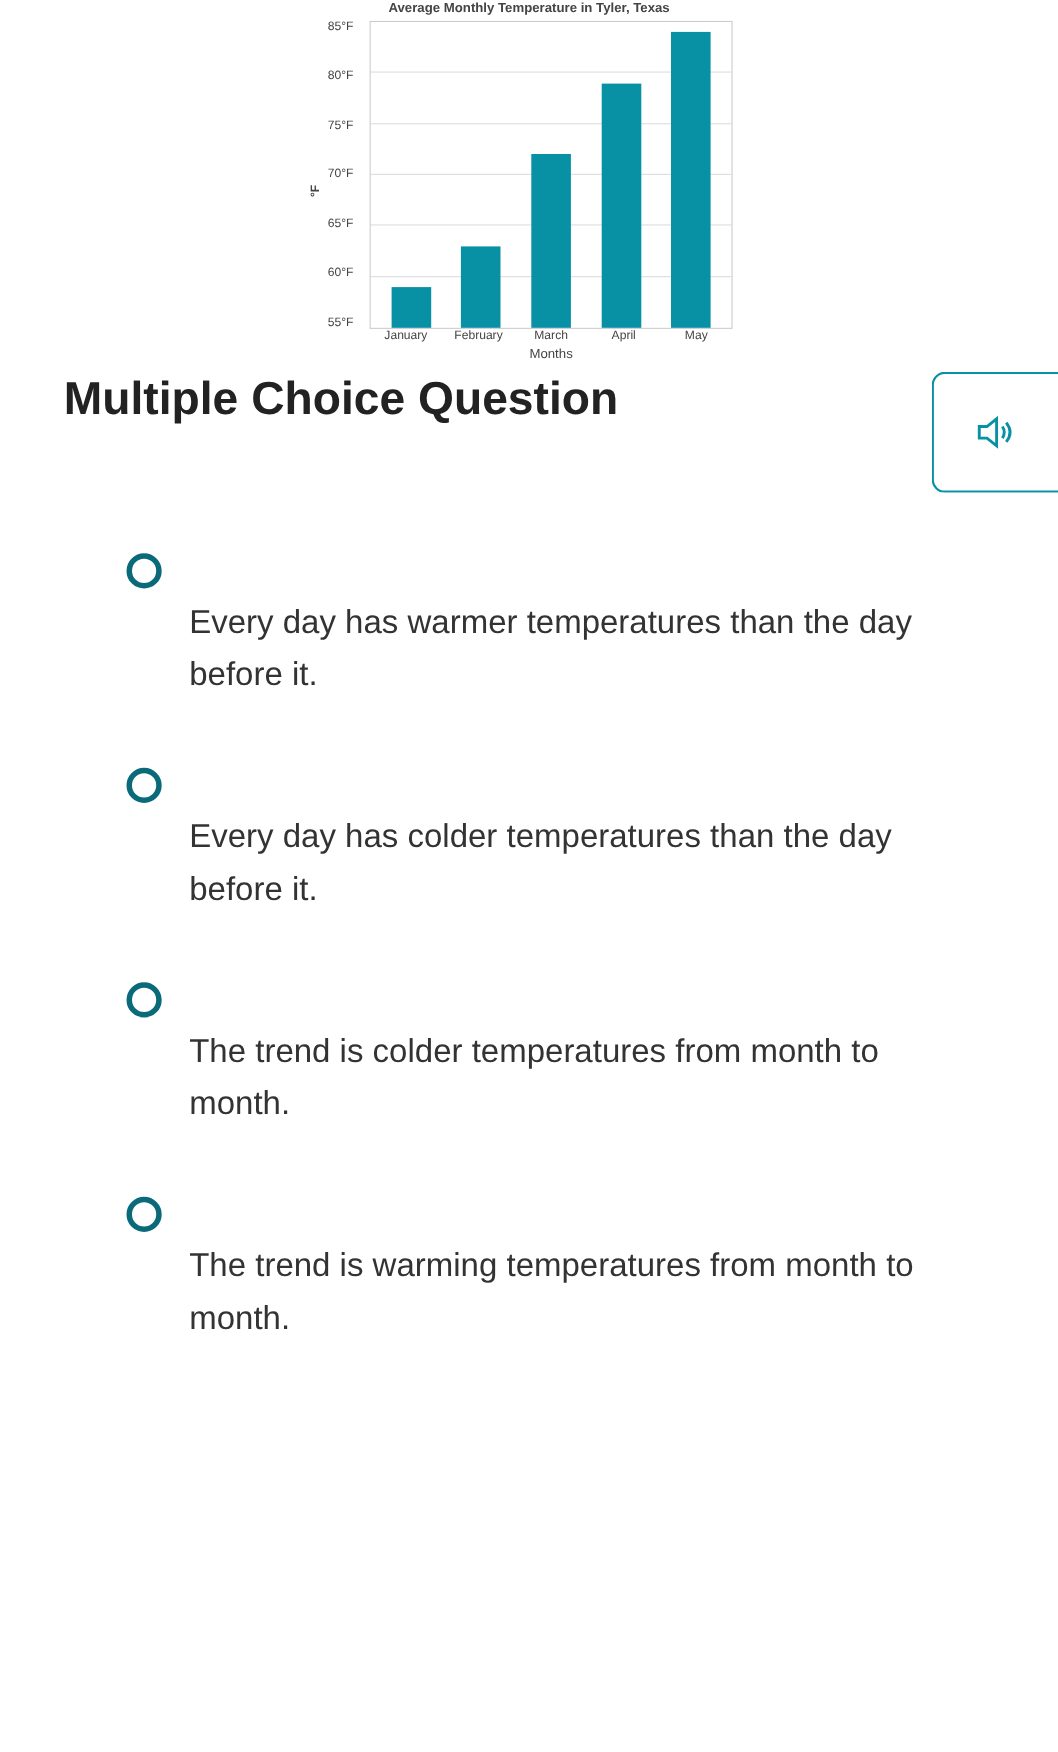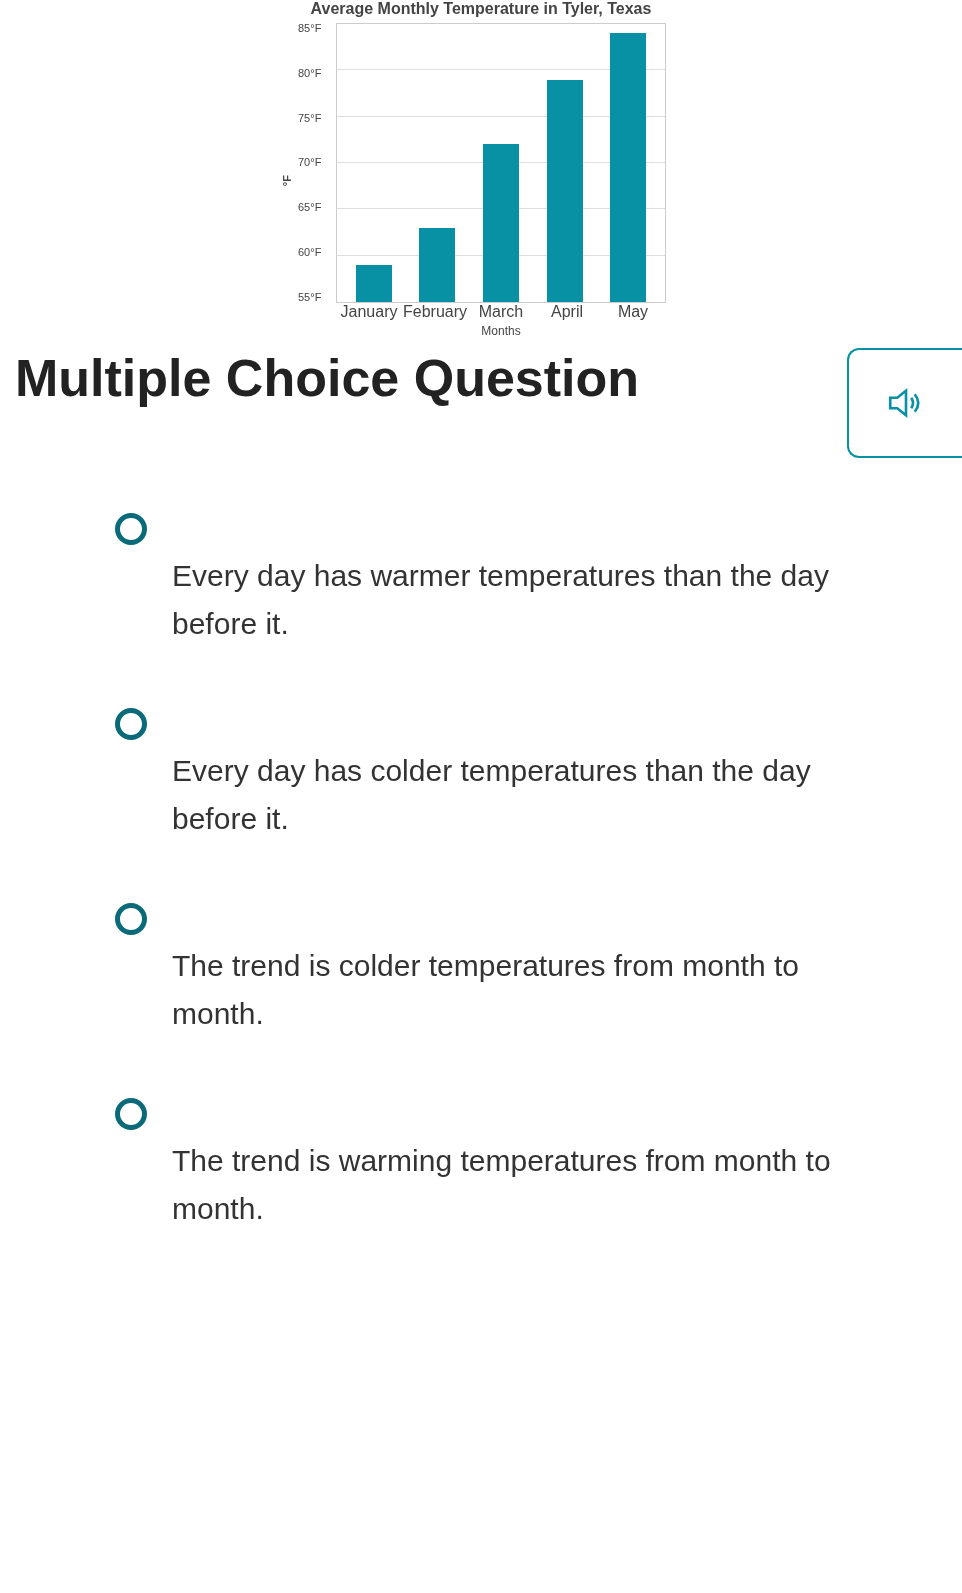--- a/index.html
+++ b/index.html
@@ -13,21 +13,21 @@
       color: #333;
       width: 962px;
     }
     .chart-container {
       width: 400px;
       margin: 0 auto 10px;
       position: relative;
     }
     .chart-title {
       text-align: center;
-      font-size: 16px;
+      font-size: 12px;
       font-weight: bold;
       color: #444;
       margin-bottom: 5px;
     }
     .chart-wrapper {
       display: flex;
       align-items: center;
     }
     .ylabel {
       font-size: 11px;
@@ -79,21 +79,21 @@
       position: relative;
       z-index: 2;
     }
     .x-ticks {
       margin-left: 38px;
       width: 330px;
       display: flex;
       justify-content: space-around;
     }
     .x-tick {
-      font-size: 16px;
+      font-size: 11px;
       color: #444;
       text-align: center;
       width: 66px;
     }
     .xlabel {
       text-align: center;
       font-size: 12px;
       font-weight: normal;
       color: #444;
       margin-top: 3px;
@@ -103,23 +103,24 @@
       padding: 0 15px;
     }
     .heading-row {
       display: flex;
       align-items: flex-start;
       justify-content: space-between;
       margin-top: 10px;
       margin-bottom: 50px;
     }
     .heading {
-      font-size: 52px;
+      font-size: 42px;
       font-weight: bold;
       color: #222;
+      margin-left: 43px;
     }
     .audio-button {
       width: 115px;
       height: 110px;
       border: 2px solid #0891a5;
       border-radius: 12px;
       display: flex;
       align-items: center;
       justify-content: center;
       background: #fff;

